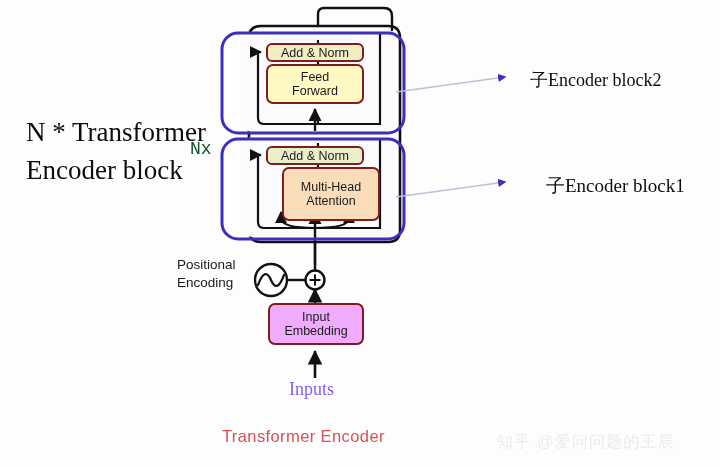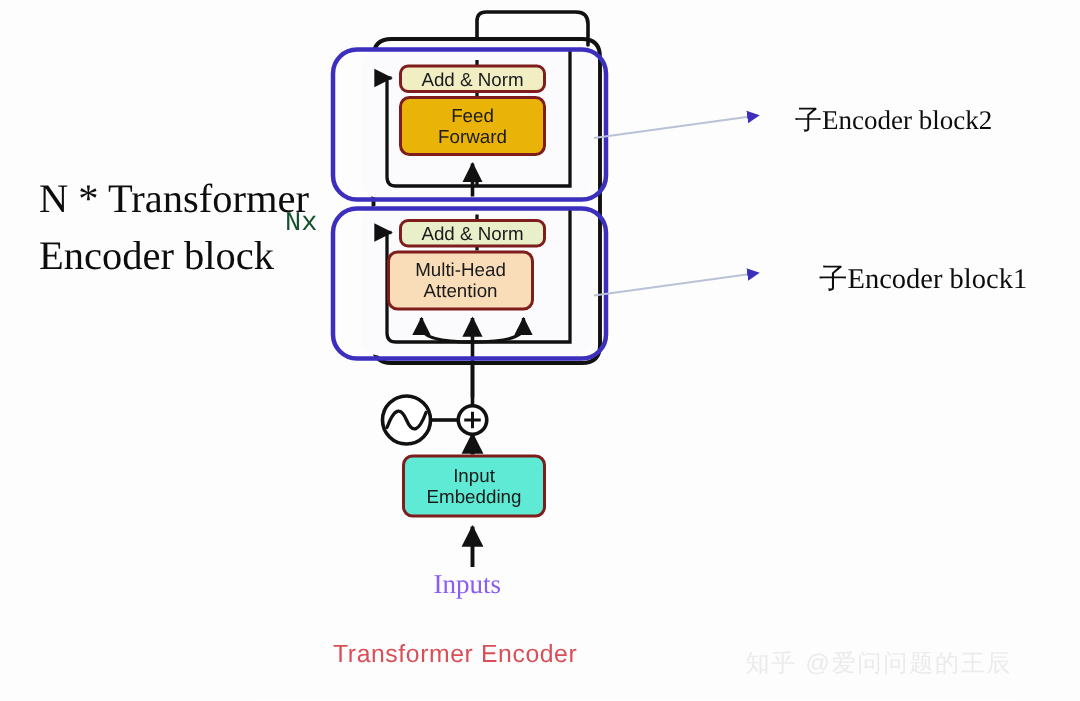--- a/index.html
+++ b/index.html
@@ -40,40 +40,40 @@
   }
   .node-addnorm1 {
     left: 266px; top: 43px; width: 98px; height: 19px;
     background: #f1eec4;
     font-size: 12.5px;
     border-radius: 6px;
     z-index: 7;
   }
   .node-ff {
     left: 266px; top: 64px; width: 98px; height: 40px;
-    background: #eab308;
+    background: #fef9c3;
     font-size: 12.5px;
     z-index: 6;
   }
   .node-addnorm2 {
     left: 266px; top: 146px; width: 98px; height: 19px;
     background: #e9f0c9;
     font-size: 12.5px;
     border-radius: 6px;
     z-index: 7;
   }
   .node-mha {
-    left: 258px; top: 167px; width: 98px; height: 40px;
+    left: 282px; top: 167px; width: 98px; height: 54px;
     background: #f9ddb9;
     font-size: 12.5px;
     z-index: 6;
   }
   .node-embed {
     left: 268px; top: 303px; width: 96px; height: 42px;
-    background: #5eead4;
+    background: #f0abfc;
     font-size: 12.5px;
     z-index: 6;
   }
 
   
   .label {
     position: absolute;
     color: #1b1b1b;
     white-space: pre-line;
   }
@@ -209,20 +209,22 @@
   <div class="node node-addnorm2">Add &amp; Norm</div>
 
   <div class="node node-embed">Input
 Embedding</div>
 
   <div class="label lbl-ntransformer">N * Transformer
 Encoder block</div>
 
   <div class="label lbl-nx">Nx</div>
 
+  <div class="label lbl-posenc">Positional
+Encoding</div>
 
   <div class="label lbl-inputs">Inputs</div>
 
   <div class="label lbl-block2">子Encoder block2</div>
 
   <div class="label lbl-block1">子Encoder block1</div>
 
   <div class="label lbl-title">Transformer  Encoder</div>
 
   <div class="label lbl-watermark">知乎 @爱问问题的王辰</div>

